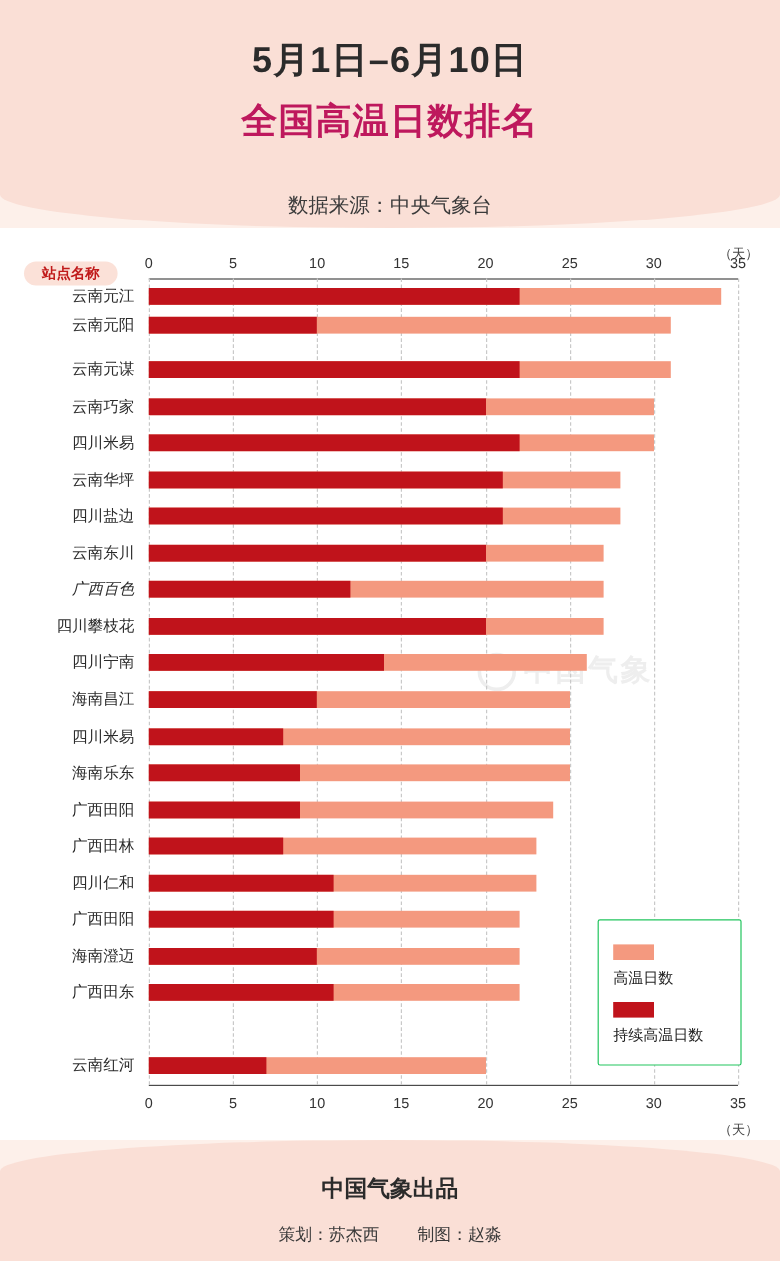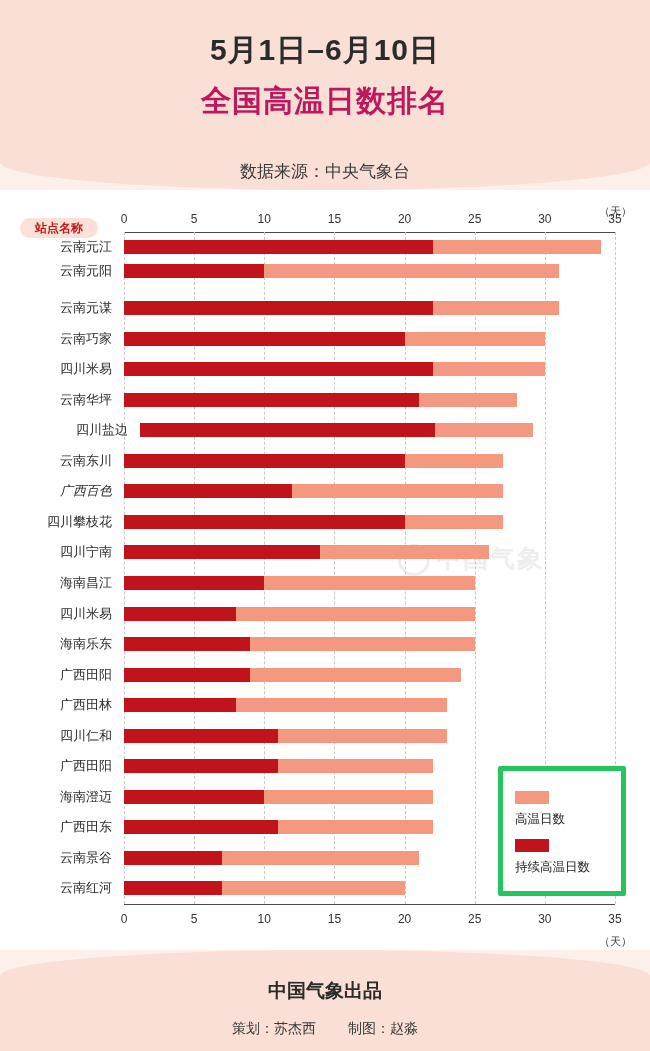--- a/index.html
+++ b/index.html
@@ -151,21 +151,21 @@
     height: 14px;
     background: #c0131b;
   }
   
   .legend {
     position: absolute;
     left: 498px;
     top: 576px;
     width: 118px;
     height: 120px;
-    border: 5px solid #22c55e;
+    border: 1px solid #22c55e;
     background: #ffffff;
     border-radius: 2px;
   }
   .legend-swatch {
     position: absolute;
     left: 12px;
     width: 34px;
     height: 13px;
   }
   .legend-text {
@@ -300,21 +300,21 @@
           <div class="bar-outer" style="width: 420.857px; background: rgb(244, 153, 127);">
             <div class="bar-inner" style="width: 308.629px; background: rgb(192, 19, 27);"></div>
           </div>
         </div>
         <div class="row" style="top: 152.727px; width: 491px;">
           <div class="row-label">云南华坪</div>
           <div class="bar-outer" style="width: 392.8px; background: rgb(244, 153, 127);">
             <div class="bar-inner" style="width: 294.6px; background: rgb(192, 19, 27);"></div>
           </div>
         </div>
-        <div class="row" style="top: 183.273px; width: 491px; margin-left: 16px;">
+        <div class="row" style="top: 183.273px; width: 491px;">
           <div class="row-label">四川盐边</div>
           <div class="bar-outer" style="width: 392.8px; background: rgb(244, 153, 127);">
             <div class="bar-inner" style="width: 294.6px; background: rgb(192, 19, 27);"></div>
           </div>
         </div>
         <div class="row" style="top: 213.818px; width: 491px;">
           <div class="row-label">云南东川</div>
           <div class="bar-outer" style="width: 378.771px; background: rgb(244, 153, 127);">
             <div class="bar-inner" style="width: 280.571px; background: rgb(192, 19, 27);"></div>
           </div>
@@ -382,26 +382,20 @@
         <div class="row" style="top: 549.818px; width: 491px;">
           <div class="row-label">海南澄迈</div>
           <div class="bar-outer" style="width: 308.629px; background: rgb(244, 153, 127);">
             <div class="bar-inner" style="width: 140.286px; background: rgb(192, 19, 27);"></div>
           </div>
         </div>
         <div class="row" style="top: 580.364px; width: 491px;">
           <div class="row-label">广西田东</div>
           <div class="bar-outer" style="width: 308.629px; background: rgb(244, 153, 127);">
             <div class="bar-inner" style="width: 154.314px; background: rgb(192, 19, 27);"></div>
-          </div>
-        </div>
-        <div class="row" style="top: 610.909px; width: 491px;">
-          <div class="row-label">云南景谷</div>
-          <div class="bar-outer" style="width: 294.6px; background: rgb(244, 153, 127);">
-            <div class="bar-inner" style="width: 98.2px; background: rgb(192, 19, 27);"></div>
           </div>
         </div>
         <div class="row" style="top: 641.455px; width: 491px;">
           <div class="row-label">云南红河</div>
           <div class="bar-outer" style="width: 280.571px; background: rgb(244, 153, 127);">
             <div class="bar-inner" style="width: 98.2px; background: rgb(192, 19, 27);"></div>
           </div>
         </div>
       </div>
 

